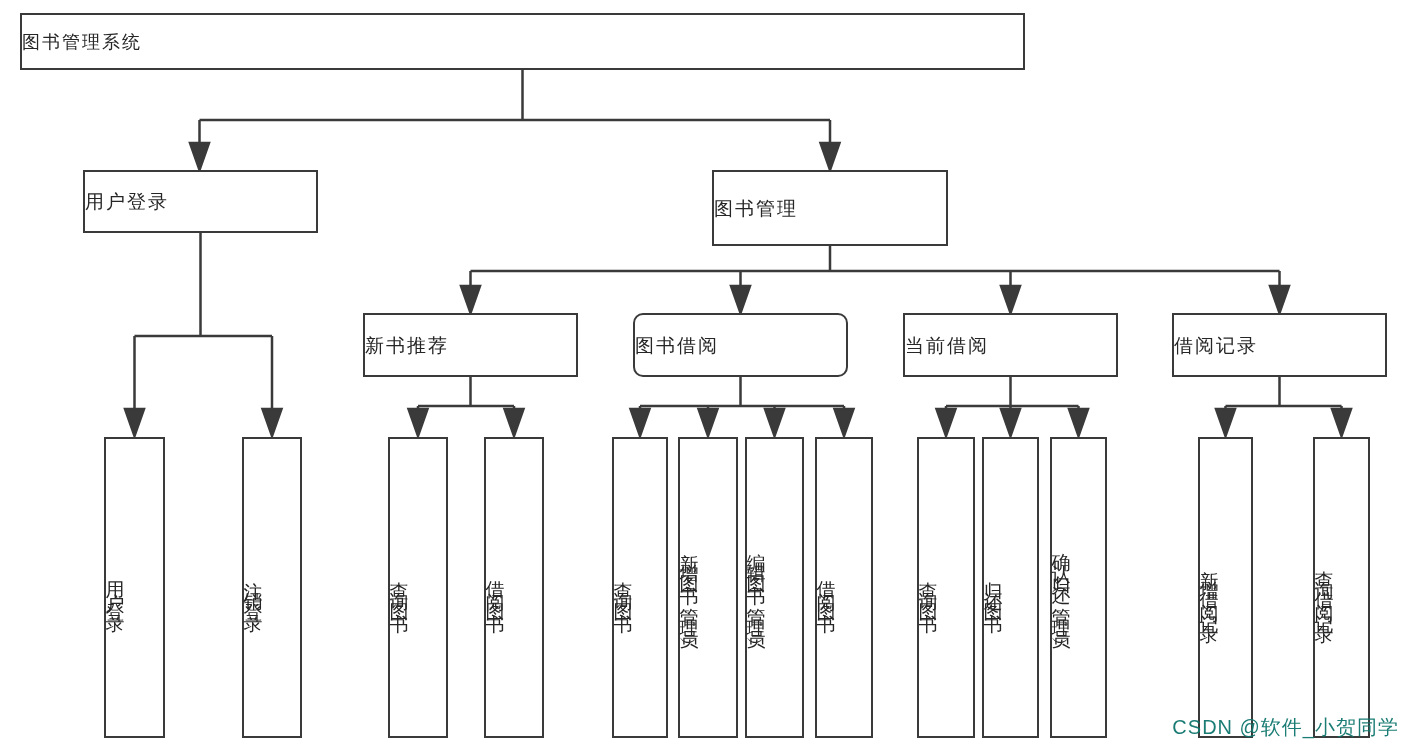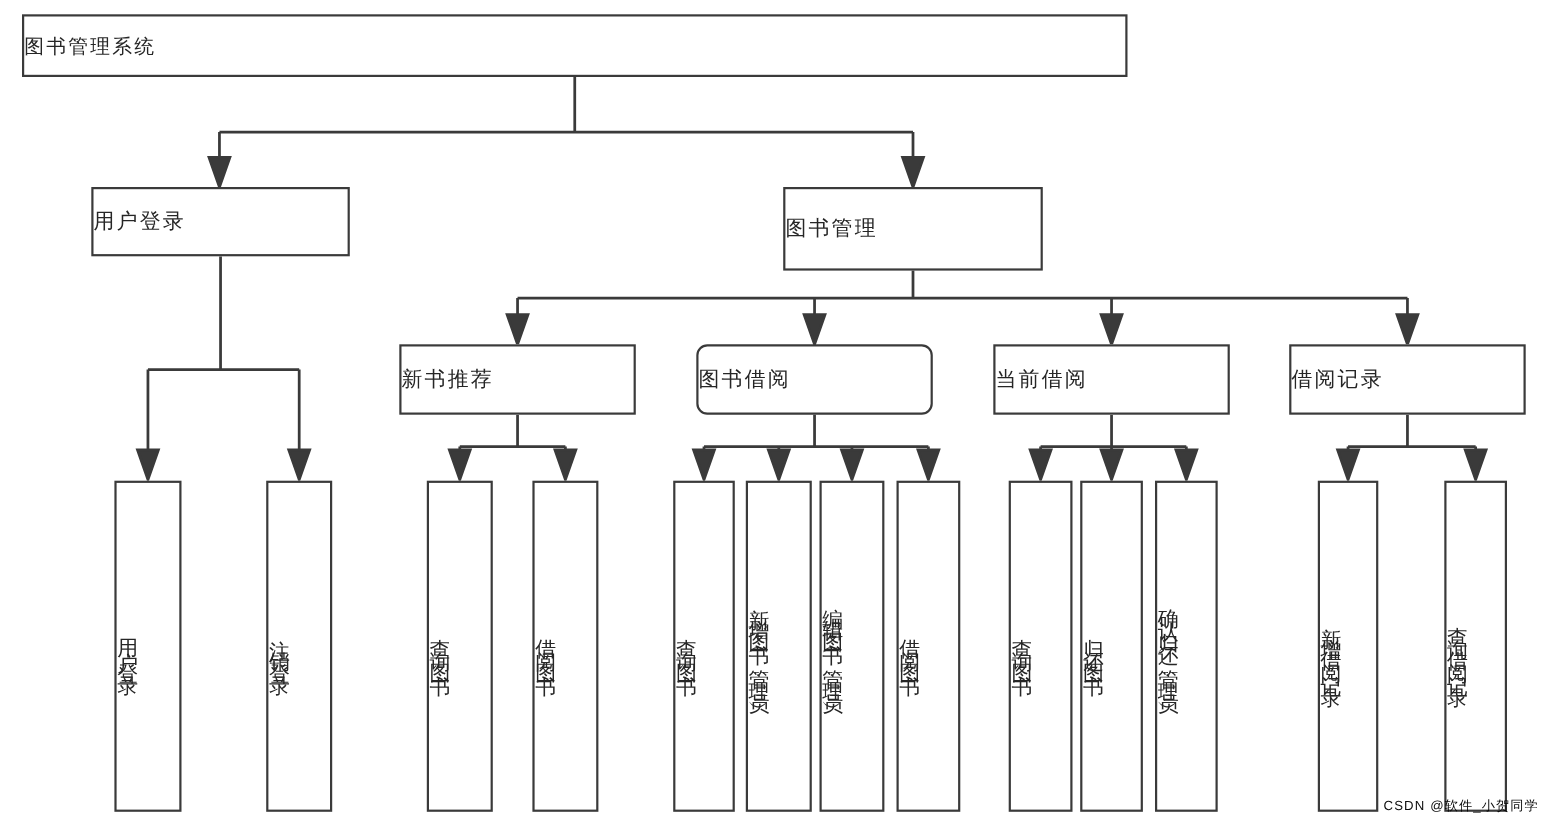--- a/index.html
+++ b/index.html
@@ -17,21 +17,21 @@
   .node.h span{
     font-size:19px;letter-spacing:2px;line-height:1;white-space:nowrap;color:#262626;
   }
   .node.root span{font-size:18px;}
   .node.v span{
     writing-mode:vertical-rl;text-orientation:mixed;
     font-size:19px;letter-spacing:11px;line-height:1;white-space:nowrap;color:#262626;
   }
   .watermark{
     position:absolute;right:6px;bottom:6px;z-index:3;
-    font-size:12px;letter-spacing:1px;color:#000000;opacity:0.95;white-space:nowrap;
+    font-size:20px;letter-spacing:1px;color:#0f766e;opacity:0.95;white-space:nowrap;
   }
 </style>
 </head>
 <body>
 
 <div class="stage">
 
   <svg class="wires" width="1405" height="747" viewBox="0 0 1405 747">
     <g stroke="#3a3a3a" stroke-width="2.5" fill="#3a3a3a">
 

